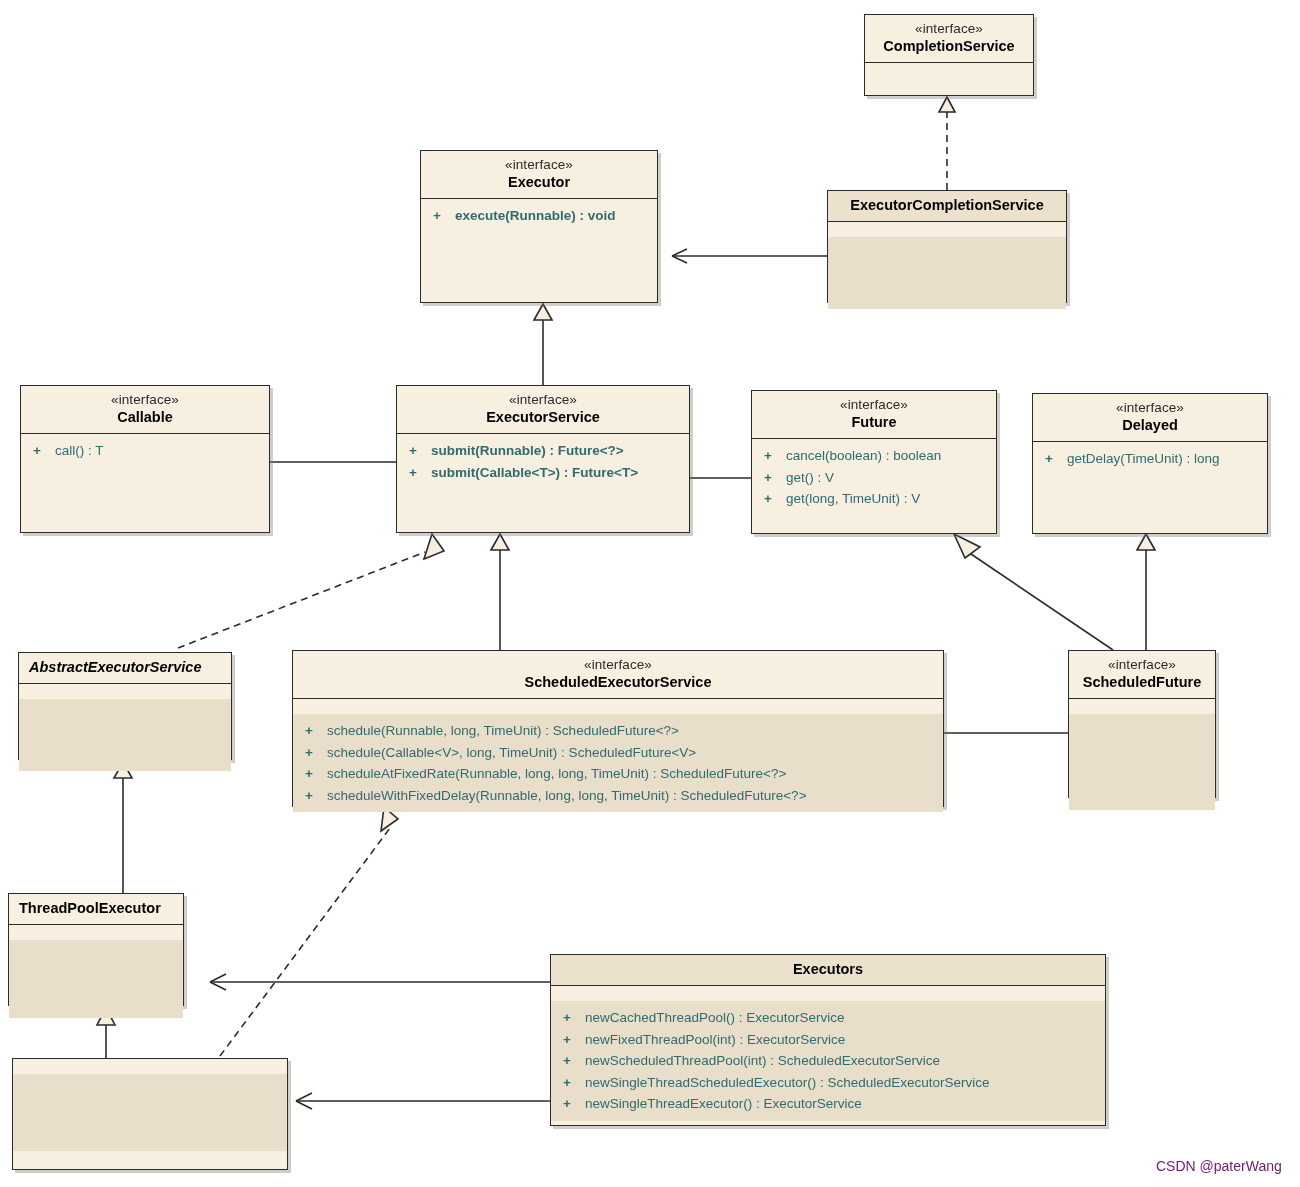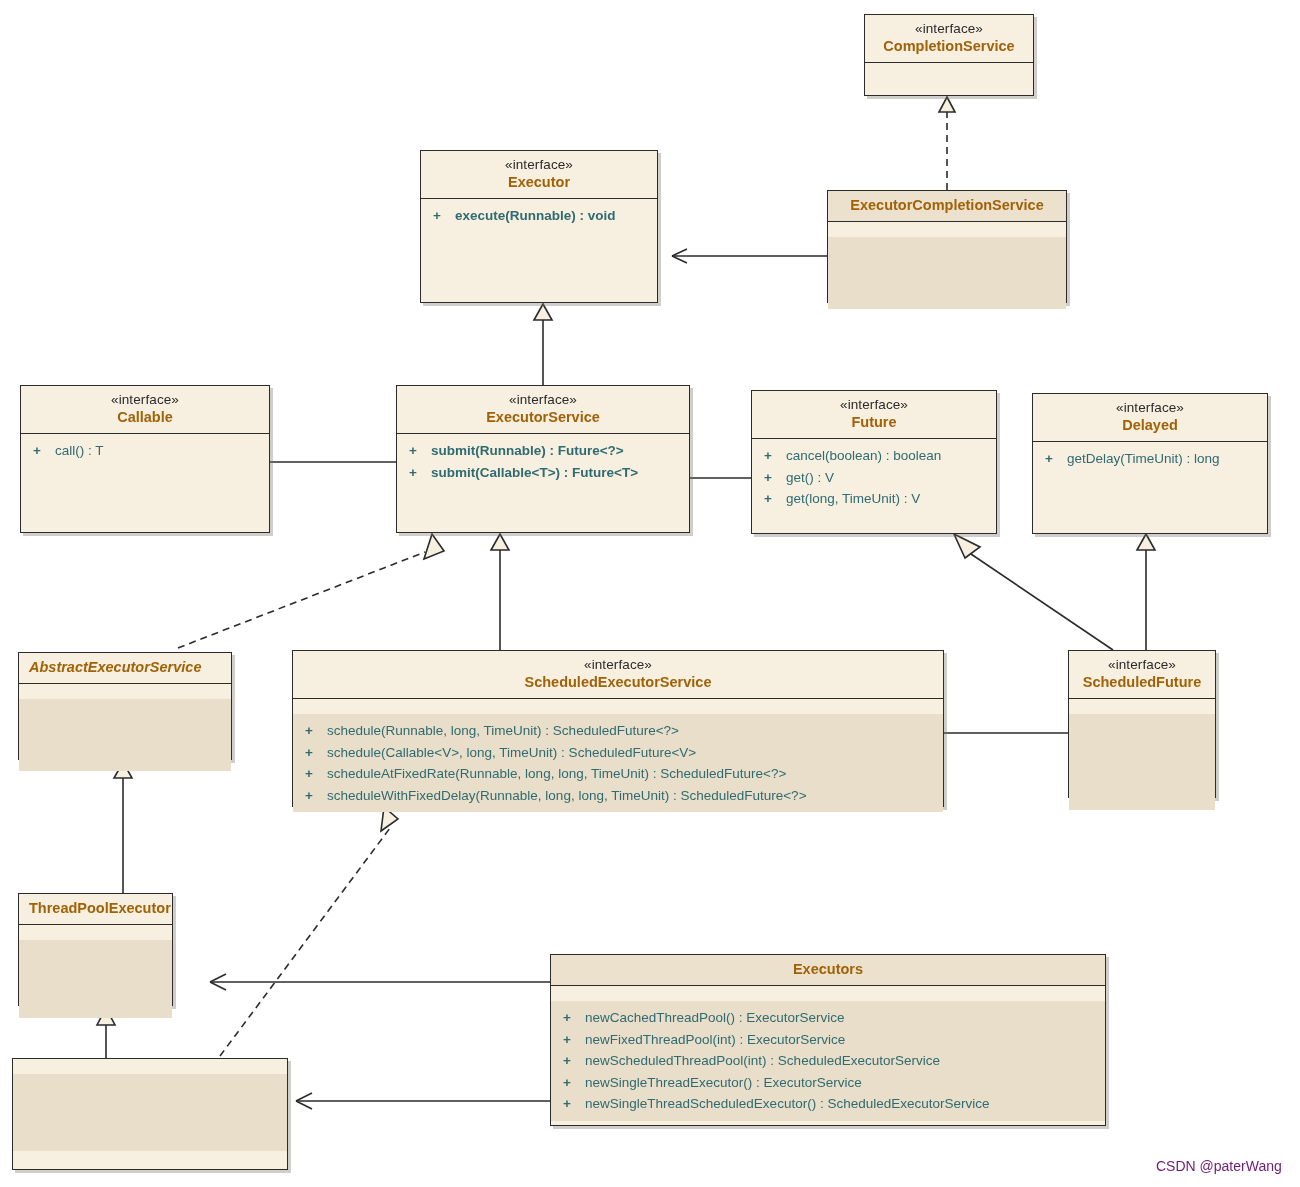--- a/index.html
+++ b/index.html
@@ -35,21 +35,21 @@
     display: block;
     font-size: 13.5px;
     color: #2b2b2b;
     line-height: 17px;
     letter-spacing: .1px;
   }
   .classname {
     display: block;
     font-size: 14.5px;
     font-weight: bold;
-    color: #a16207;
+    color: #000000;
     line-height: 19px;
   }
   .classname.italic { font-style: italic; }
   .uml-body {
     background: #f7efe0;
     padding: 6px 4px 6px 4px;
   }
   .uml-body.tan { background: #e9dec9; margin-top: 15px; }
   .uml-body.empty { }
   .member {
@@ -95,21 +95,21 @@
   #box-delayed .uml-body { height: 83px; }
 
   #box-abstractexecutorservice { left: 18px; top: 652px; width: 214px; height: 108px; }
   #box-abstractexecutorservice .uml-body { height: 72px; }
 
   #box-scheduledexecutorservice { left: 292px; top: 650px; width: 652px; height: 157px; }
 
   #box-scheduledfuture { left: 1068px; top: 650px; width: 148px; height: 148px; }
   #box-scheduledfuture .uml-body { height: 96px; }
 
-  #box-threadpoolexecutor { left: 18px; top: 893px; width: 155px; height: 113px; }
+  #box-threadpoolexecutor { left: 8px; top: 893px; width: 176px; height: 113px; }
   #box-threadpoolexecutor .uml-body { height: 78px; }
 
   #box-executors { left: 550px; top: 954px; width: 556px; height: 172px; }
 
   #box-scheduledthreadpoolexecutor { left: 12px; top: 1058px; width: 276px; height: 112px; }
   #box-scheduledthreadpoolexecutor .uml-body { height: 77px; }
 
   .watermark {
     position: absolute;
     left: 1156px;
@@ -312,22 +312,22 @@
   </div>
 
   <div class="uml-box" id="box-executors">
     <div class="uml-head tan">
       <span class="classname">Executors</span>
     </div>
     <div class="uml-body tan">
       <span class="member plain"><span class="vis">+</span><span class="sig">newCachedThreadPool() : ExecutorService</span></span>
       <span class="member plain"><span class="vis">+</span><span class="sig">newFixedThreadPool(int) : ExecutorService</span></span>
       <span class="member plain"><span class="vis">+</span><span class="sig">newScheduledThreadPool(int) : ScheduledExecutorService</span></span>
+      <span class="member plain"><span class="vis">+</span><span class="sig">newSingleThreadScheduledExecutor() : ScheduledExecutorService</span></span>
       <span class="member plain"><span class="vis">+</span><span class="sig">newSingleThreadExecutor() : ExecutorService</span></span>
-      <span class="member plain"><span class="vis">+</span><span class="sig">newSingleThreadScheduledExecutor() : ScheduledExecutorService</span></span>
     </div>
   </div>
 
   <div class="uml-box" id="box-scheduledthreadpoolexecutor">
     <div class="uml-body tan empty"></div>
   </div>
 
   <div class="watermark">CSDN @paterWang</div>
 
 </div>

